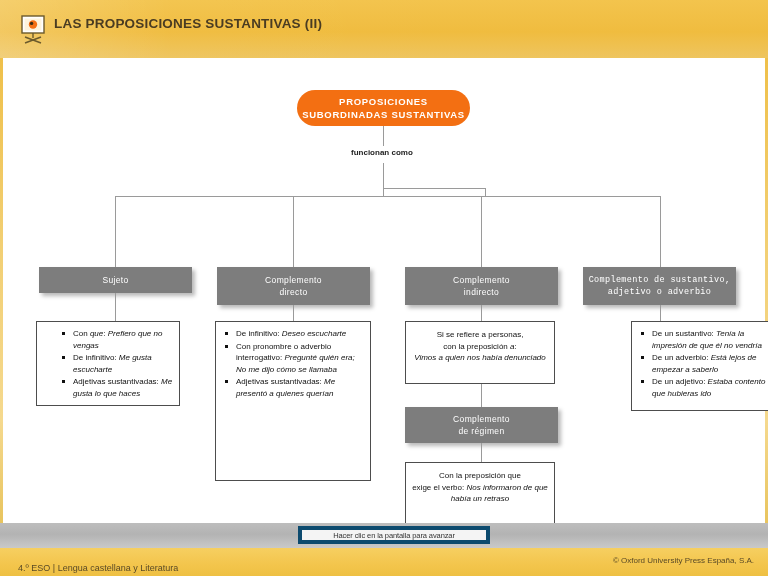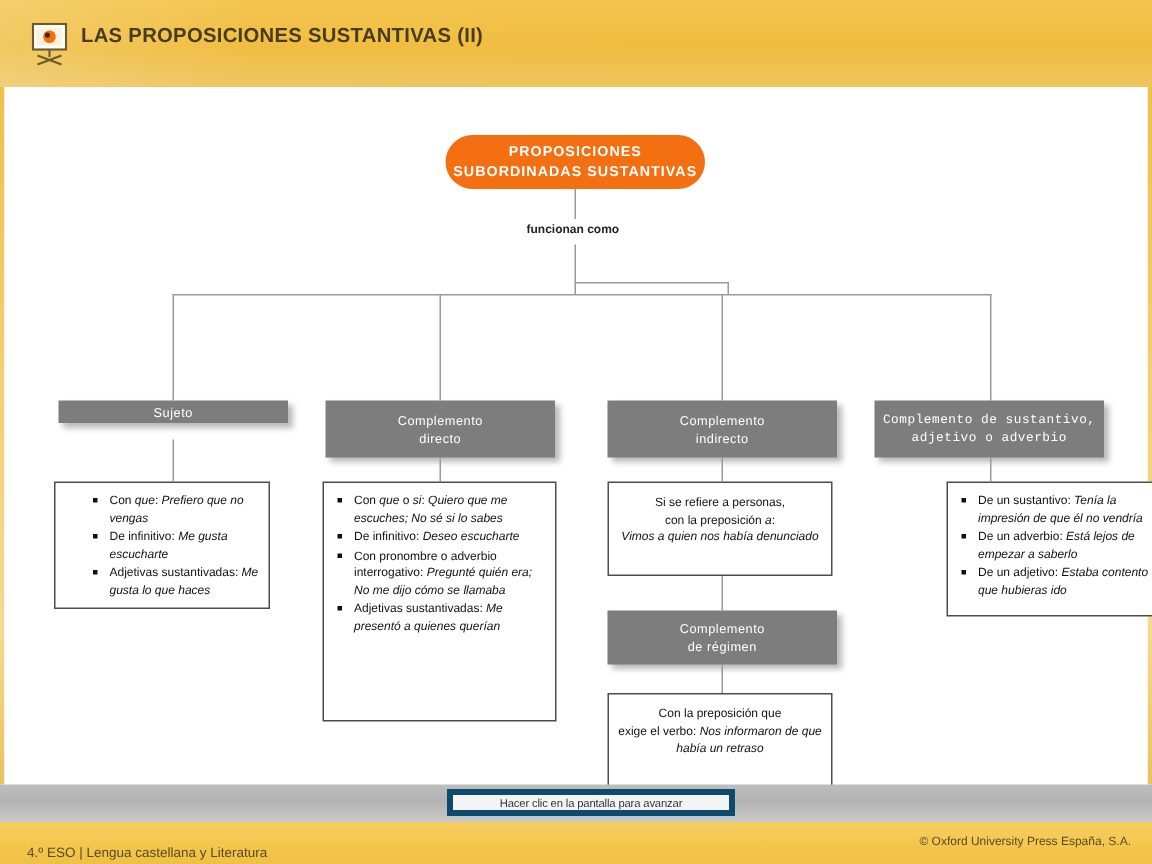--- a/index.html
+++ b/index.html
@@ -251,21 +251,21 @@
     <div class="vline" style="left:482px; top:130px; height:8px;"></div>
     <div class="vline" style="left:380px; top:130px; height:8px;"></div>
 
     <div class="hline" style="left:112px; top:138px; width:546px;"></div>
 
     <div class="vline" style="left:112px; top:138px; height:71px;"></div>
     <div class="vline" style="left:290px; top:138px; height:71px;"></div>
     <div class="vline" style="left:478px; top:138px; height:71px;"></div>
     <div class="vline" style="left:657px; top:138px; height:71px;"></div>
 
-    <div class="node-gray" style="left:36px; top:209px; width:153px; height:15px;">
+    <div class="node-gray" style="left:36px; top:209px; width:153px; height:26px;">
       <div>Sujeto</div>
     </div>
     <div class="vline" style="left:112px; top:235px; height:28px;"></div>
 
     <div class="node-box" style="left:33px; top:263px; width:144px; height:85px;padding-left:16px;">
       <ul class="bullets">
         <li>
           <span>Con </span><span class="it">que</span><span>: </span><span class="it">Prefiero que no vengas</span>
         </li>
         <li>
@@ -278,23 +278,20 @@
     </div>
 
     <div class="node-gray" style="left:214px; top:209px; width:153px; height:38px;">
       <div>Complemento</div>
       <div>directo</div>
     </div>
     <div class="vline" style="left:290px; top:247px; height:16px;"></div>
 
     <div class="node-box" style="left:212px; top:263px; width:156px; height:160px;">
       <ul class="bullets">
-        <li>
-          <span>Con </span><span class="it">que</span><span> o </span><span class="it">si</span><span>: </span><span class="it">Quiero que me escuches; No sé si lo sabes</span>
-        </li>
         <li>
           <span>De infinitivo: </span><span class="it">Deseo escucharte</span>
         </li>
         <li>
           <span>Con pronombre o adverbio interrogativo: </span><span class="it">Pregunté quién era; No me dijo cómo se llamaba</span>
         </li>
         <li>
           <span>Adjetivas sustantivadas: </span><span class="it">Me presentó a quienes querían</span>
         </li>
       </ul>

